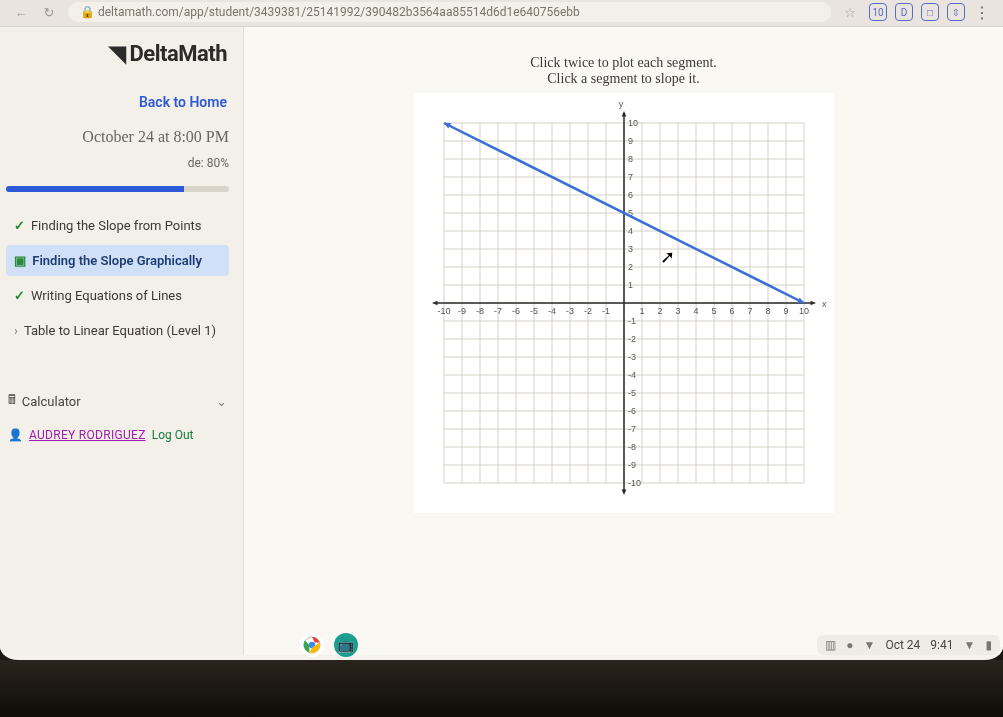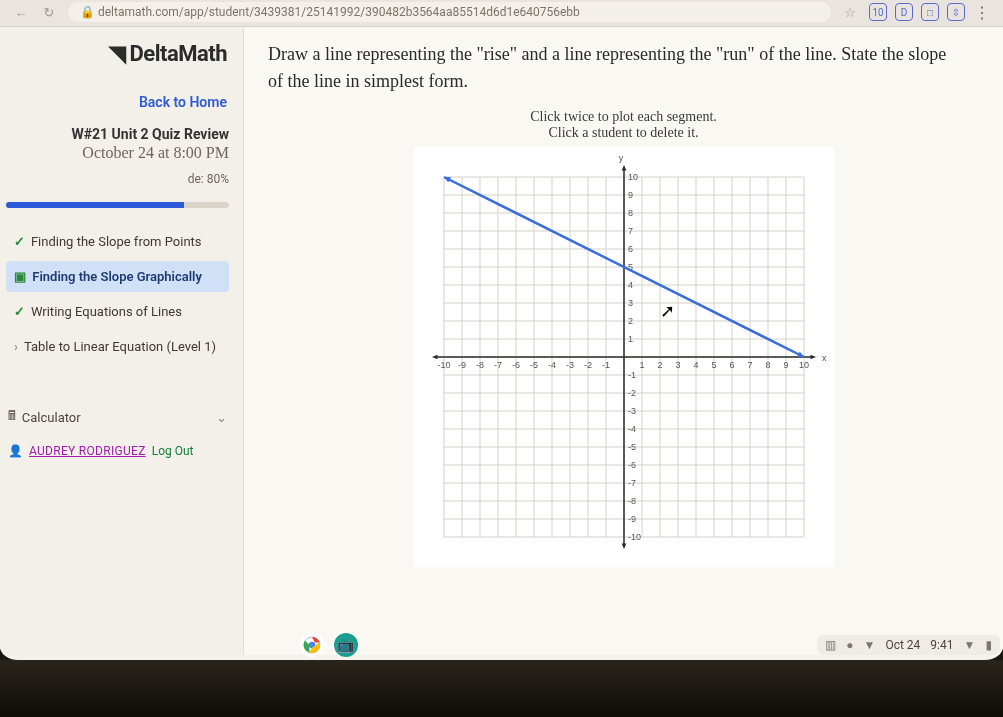--- a/index.html
+++ b/index.html
@@ -109,21 +109,20 @@
       <span class="plain">⋮</span>
     </div>
   </div>
 
   <div class="page">
     <aside class="sidebar">
       <div class="brand">
         <span class="flag">◥</span><span>DeltaMath</span>
       </div>
       <div class="back-home">Back to Home</div>
-      <div class="assign-title">W#21 Unit 2 Quiz Review</div>
       <div class="assign-due">October 24 at 8:00 PM</div>
       <div class="grade">de: 80%</div>
       <div class="prog">
           <div class="prog-fill"></div>
         </div>
 
       <div class="topic">
         <span class="chk">✓</span>
         <span>Finding the Slope from Points</span>
       </div>
@@ -148,24 +147,23 @@
         </div>
         <div class="user-row">
           <span>👤</span>
           <span class="name">AUDREY RODRIGUEZ</span>
           <span class="logout">Log Out</span>
         </div>
       </div>
     </aside>
 
     <main class="main">
-      <p class="problem">Draw a line representing the "rise" and a line representing the "run" of the line. State the slope of the line in simplest form.</p>
       <div class="instr">
         <div>Click twice to plot each segment.</div>
-        <div>Click a student to delete it.</div>
+        <div>Click a segment to slope it.</div>
       </div>
       <div class="graph-wrap">
         <svg class="graph" width="420" height="420" viewBox="0 0 420 420">
             <line x1="30" y1="390" x2="30" y2="30" class="grid-line"></line>
             <line x1="48" y1="390" x2="48" y2="30" class="grid-line"></line>
             <line x1="66" y1="390" x2="66" y2="30" class="grid-line"></line>
             <line x1="84" y1="390" x2="84" y2="30" class="grid-line"></line>
             <line x1="102" y1="390" x2="102" y2="30" class="grid-line"></line>
             <line x1="120" y1="390" x2="120" y2="30" class="grid-line"></line>
             <line x1="138" y1="390" x2="138" y2="30" class="grid-line"></line>

